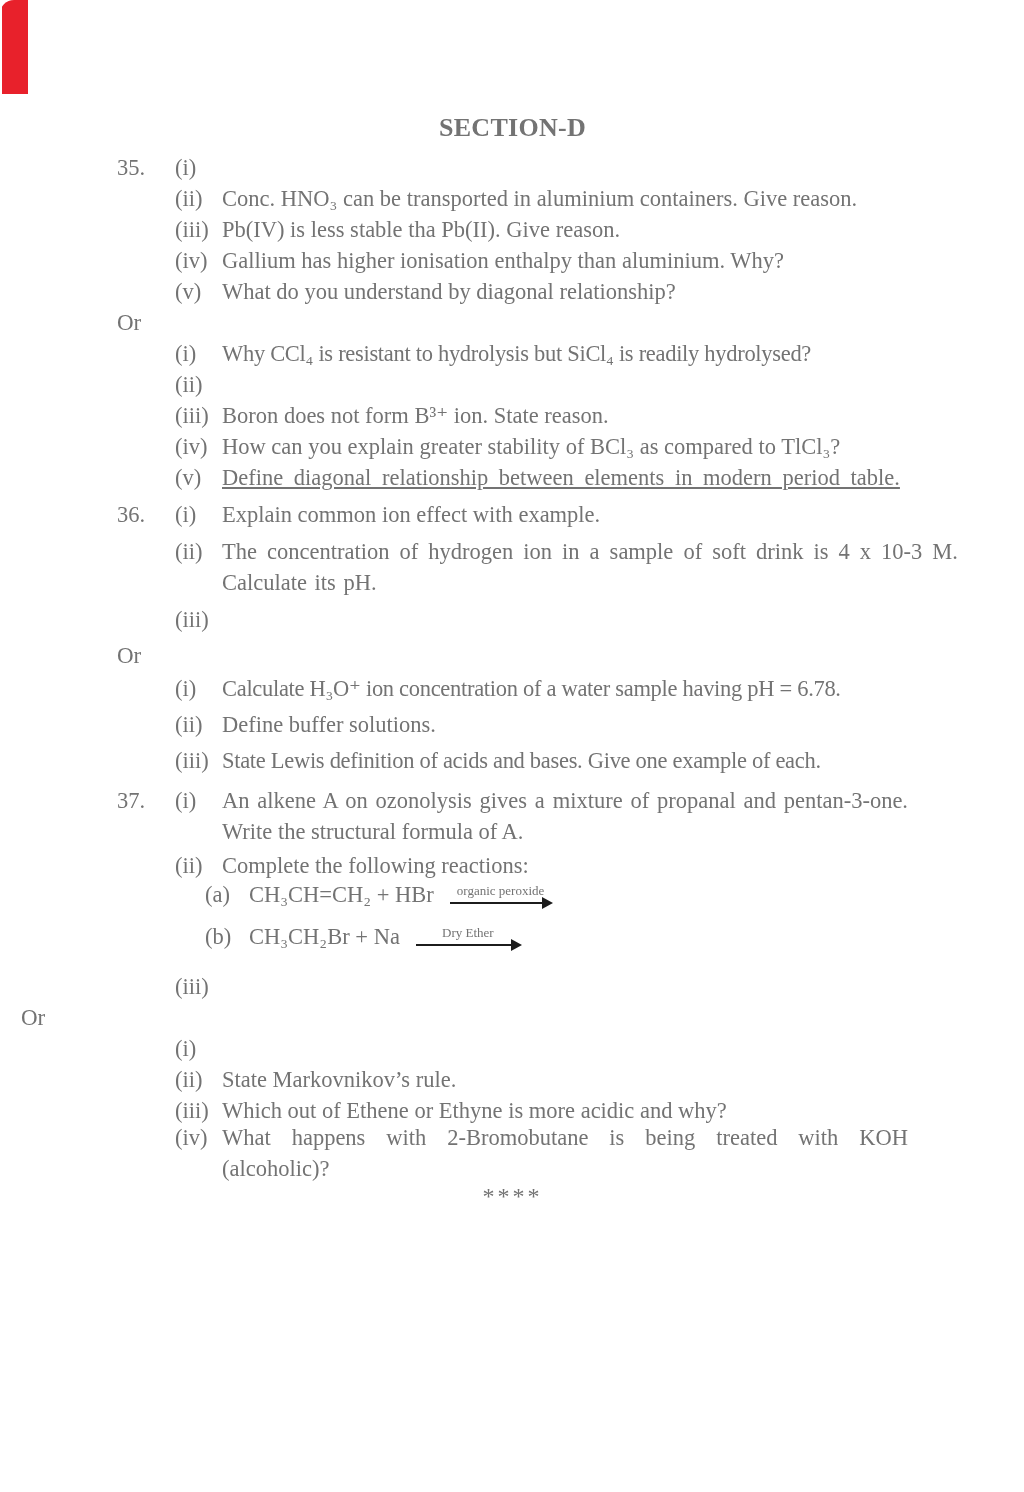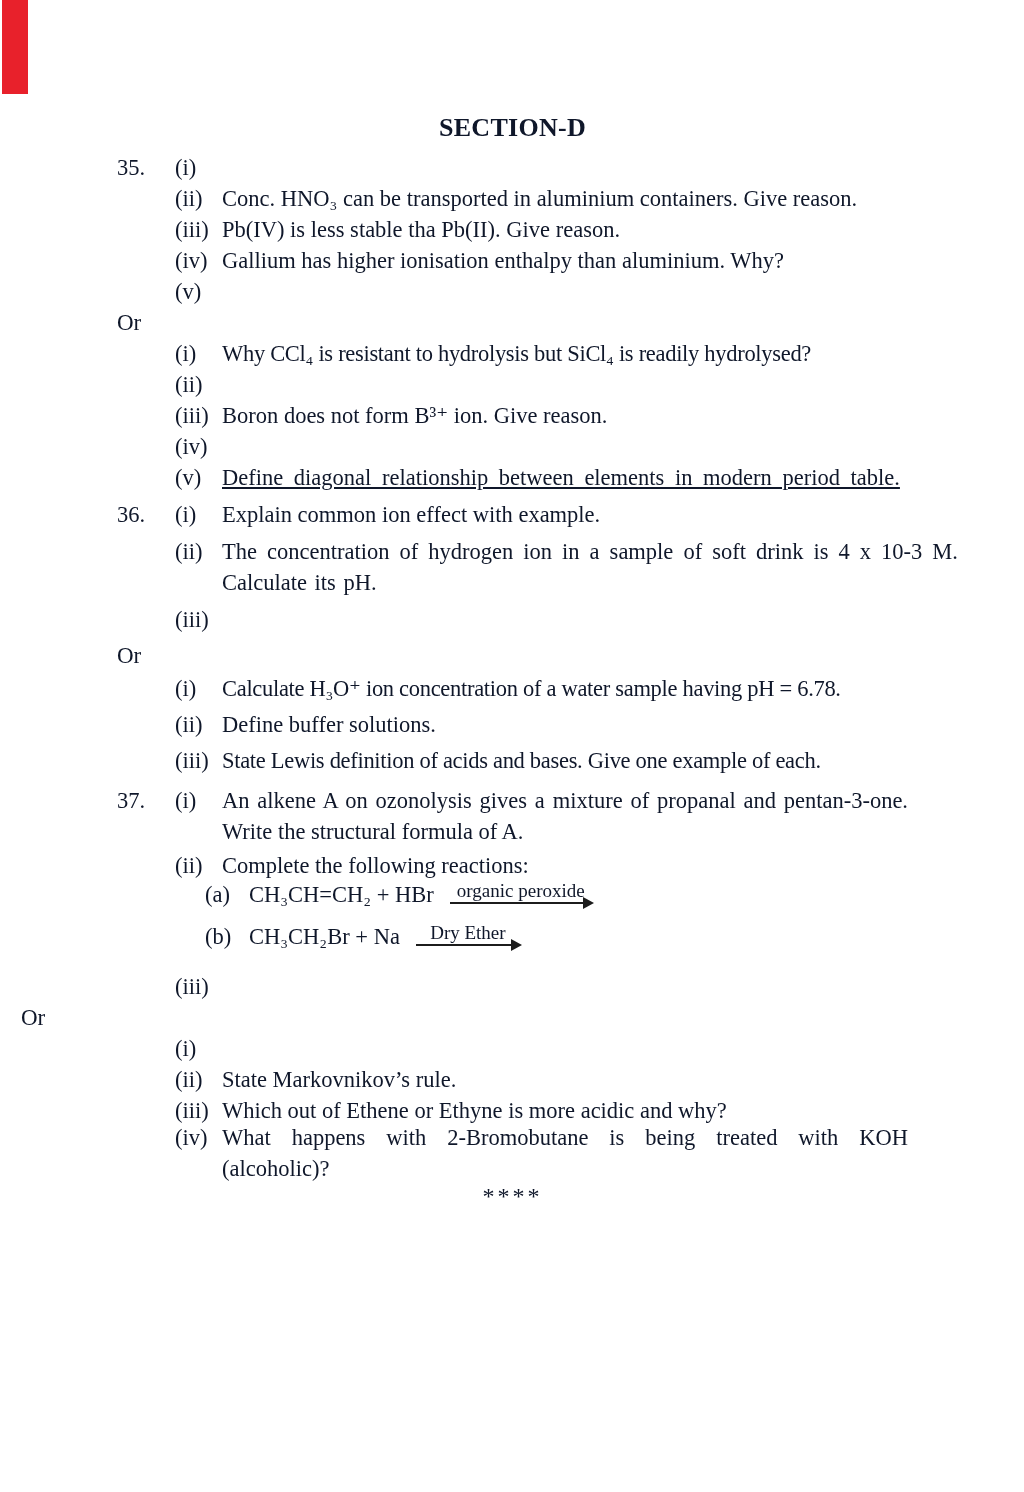--- a/index.html
+++ b/index.html
@@ -1,38 +1,38 @@
 <!DOCTYPE html>
 <html><head>
 <meta charset="utf-8">
 <style>
   html,body{margin:0;padding:0;background:#ffffff;}
   .page{
     position:relative;width:1024px;height:1492px;background:#ffffff;overflow:hidden;
-    font-family:"Liberation Serif","DejaVu Serif","DejaVu Sans",serif;color:#0f172a;
+    font-family:"Liberation Serif","DejaVu Serif","DejaVu Sans",serif;color:#737373;border-radius:14px;
   }
   .red-mark{position:absolute;left:2px;top:0;width:26px;height:94px;background:#e8212b;}
   .doc{position:absolute;left:117px;top:112px;width:791px;}
   .title{font-size:26px;line-height:31px;font-weight:bold;text-align:center;letter-spacing:.3px;}
   .row{display:grid;grid-template-columns:58px 47px 686px;align-items:start;}
   .num,.rom,.txt{font-size:22.5px;line-height:31px;white-space:normal;}
   .txt{text-align:left;}
   .just{text-align:justify;}
   .fit{letter-spacing:-0.3px;}
   .tight{letter-spacing:-0.35px;}
   .wide{word-spacing:5px;text-decoration:underline;}
   .wide2{word-spacing:4px;}
   .xwide{width:736px;word-spacing:2px;text-align:justify;}
   .or-line{font-size:23px;line-height:31px;text-align:left;}
   .or-shift{transform:translateX(-96px);}
   .rxn{display:flex;align-items:flex-start;height:42px;margin-left:88px;}
   .rxn-label{font-size:22.5px;line-height:31px;width:34px;flex:none;}
   .rxn-formula{font-size:22.5px;line-height:31px;margin-left:10px;flex:none;}
   .arrow{display:flex;flex-direction:column;margin-left:16px;flex:none;padding-top:2px;}
-  .arrow-text{font-size:19px;line-height:20px;text-align:center;padding:0 7px;white-space:nowrap;}
+  .arrow-text{font-size:13px;line-height:20px;text-align:center;padding:0 7px;white-space:nowrap;}
   .shaft{position:relative;height:2px;background:#1c1c1c;margin-top:1px;}
   .shaft::after{
     content:"";position:absolute;right:-2px;top:-5px;width:0;height:0;
     border-left:11px solid #1c1c1c;border-top:6px solid transparent;border-bottom:6px solid transparent;
   }
   .arrow-b .shaft{min-width:104px;}
   .stars{font-size:24px;line-height:26px;text-align:center;letter-spacing:3px;}
   .mt2{margin-top:2px}.mt3{margin-top:3px}.mt5{margin-top:5px}.mt6{margin-top:6px}
   .mt8{margin-top:8px}.mt9{margin-top:9px}.mtm1{margin-top:-1px}.mtm2{margin-top:-2px}.mtm4{margin-top:-4px}
 </style>
@@ -61,41 +61,43 @@
       <div class="txt">Pb(IV) is less stable tha Pb(II). Give reason.</div>
     </div>
     <div class="row">
       <div class="num"></div>
       <div class="rom">(iv)</div>
       <div class="txt">Gallium has higher ionisation enthalpy than aluminium. Why?</div>
     </div>
     <div class="row">
       <div class="num"></div>
       <div class="rom">(v)</div>
+      <div class="txt">What do you understand by diagonal relationship?</div>
     </div>
 
     <div class="or-line">Or</div>
 
     <div class="row">
       <div class="num"></div>
       <div class="rom">(i)</div>
       <div class="txt fit">Why CCl₄ is resistant to hydrolysis but SiCl₄ is readily hydrolysed?</div>
     </div>
     <div class="row">
       <div class="num"></div>
       <div class="rom">(ii)</div>
     </div>
     <div class="row">
       <div class="num"></div>
       <div class="rom">(iii)</div>
-      <div class="txt">Boron does not form B³⁺ ion. Give reason.</div>
+      <div class="txt">Boron does not form B³⁺ ion. State reason.</div>
     </div>
     <div class="row">
       <div class="num"></div>
       <div class="rom">(iv)</div>
+      <div class="txt">How can you explain greater stability of BCl₃ as compared to TlCl₃?</div>
     </div>
     <div class="row">
       <div class="num"></div>
       <div class="rom">(v)</div>
       <div class="txt just wide">Define diagonal relationship between elements in modern period table.</div>
     </div>
 
     <div class="row mt6">
       <div class="num">36.</div>
       <div class="rom">(i)</div>

